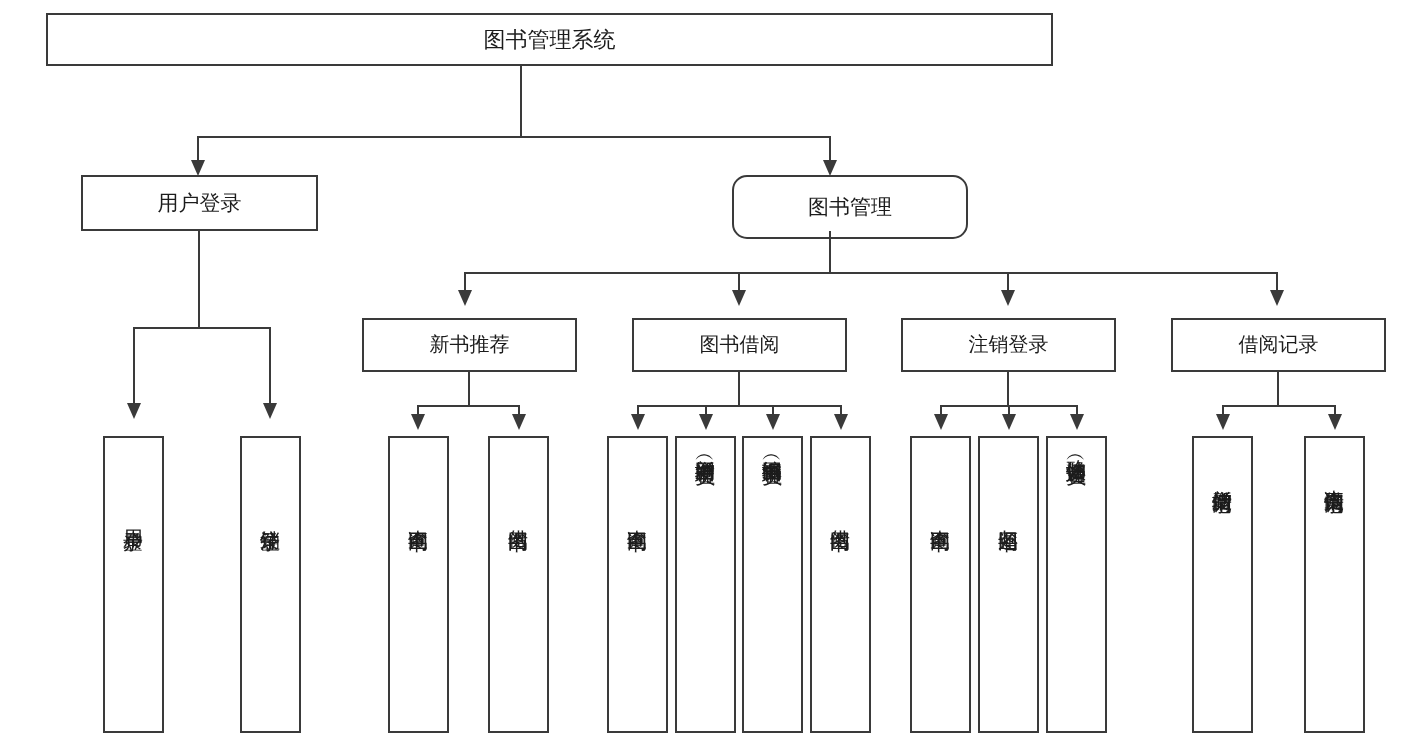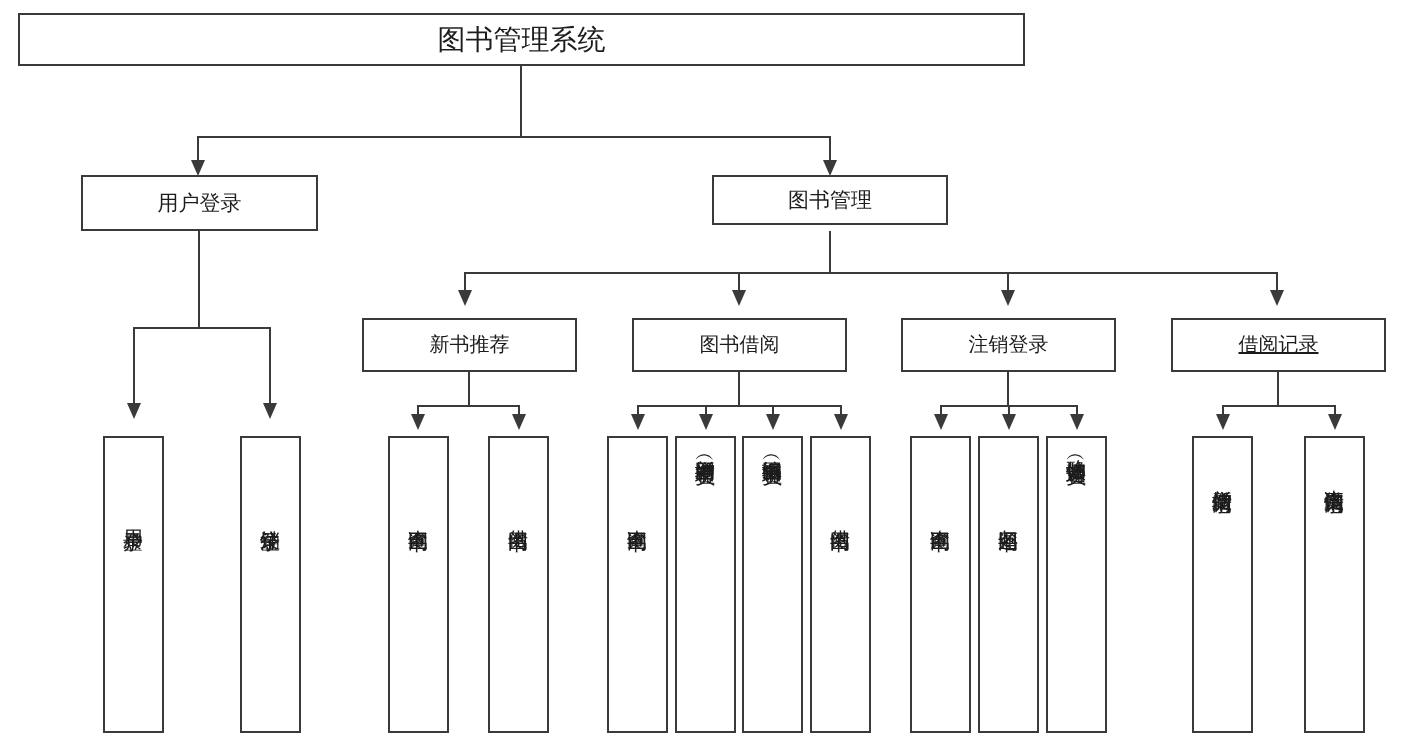--- a/index.html
+++ b/index.html
@@ -24,21 +24,22 @@
     background: #ffffff;
     border: 2px solid #3a3a3a;
     display: flex;
     align-items: center;
     justify-content: center;
     color: #1c1c1c;
     line-height: 1.18;
     text-align: center;
   }
   .node.root {
-    font-size: 28px;
+    font-size: 22px;
+    margin-left: 28px;
   }
   .node.lvl2 {
     font-size: 21px;
   }
   .node.lvl3 {
     font-size: 20px;
   }
   
   .node.leaf {
     font-size: 20px;
@@ -100,21 +101,21 @@
 
   <div class="vline" style="left:197px; top:136px; height:28px;"></div>
   <div class="arrow" style="left:191px; top:160px;"></div>
 
   <div class="vline" style="left:829px; top:136px; height:28px;"></div>
   <div class="arrow" style="left:823px; top:160px;"></div>
 
   <div class="node lvl2" style="left:81px; top:175px; width:237px; height:56px;">
     <span>用户登录</span>
   </div>
-  <div class="node lvl2" style="left:712px; top:175px; width:236px; height:50px;">
+  <div class="node lvl2" style="left:732px; top:175px; width:236px; height:64px;border-radius:15px;">
     <span>图书管理</span>
   </div>
 
   <div class="vline" style="left:198px; top:231px; height:97px;"></div>
   <div class="hline" style="left:133px; top:327px; width:137px;"></div>
   <div class="vline" style="left:133px; top:327px; height:80px;"></div>
   <div class="arrow" style="left:127px; top:403px;"></div>
   <div class="vline" style="left:269px; top:327px; height:80px;"></div>
   <div class="arrow" style="left:263px; top:403px;"></div>
 
@@ -131,21 +132,21 @@
 
   <div class="node lvl3" style="left:632px; top:318px; width:215px; height:54px;">
     <span>图书借阅</span>
   </div>
   <div class="node lvl3" style="left:362px; top:318px; width:215px; height:54px;">
     <span>新书推荐</span>
   </div>
   <div class="node lvl3" style="left:901px; top:318px; width:215px; height:54px;">
     <span>注销登录</span>
   </div>
-  <div class="node lvl3" style="left:1171px; top:318px; width:215px; height:54px;text-decoration:underline;">
+  <div class="node lvl3" style="left:1171px; top:318px; width:215px; height:54px;">
     <span>借阅记录</span>
   </div>
 
   <div class="vline" style="left:468px; top:372px; height:34px;"></div>
   <div class="hline" style="left:417px; top:405px; width:103px;"></div>
   <div class="vline" style="left:417px; top:405px; height:12px;"></div>
   <div class="arrow" style="left:411px; top:414px;"></div>
   <div class="vline" style="left:518px; top:405px; height:12px;"></div>
   <div class="arrow" style="left:512px; top:414px;"></div>
 

